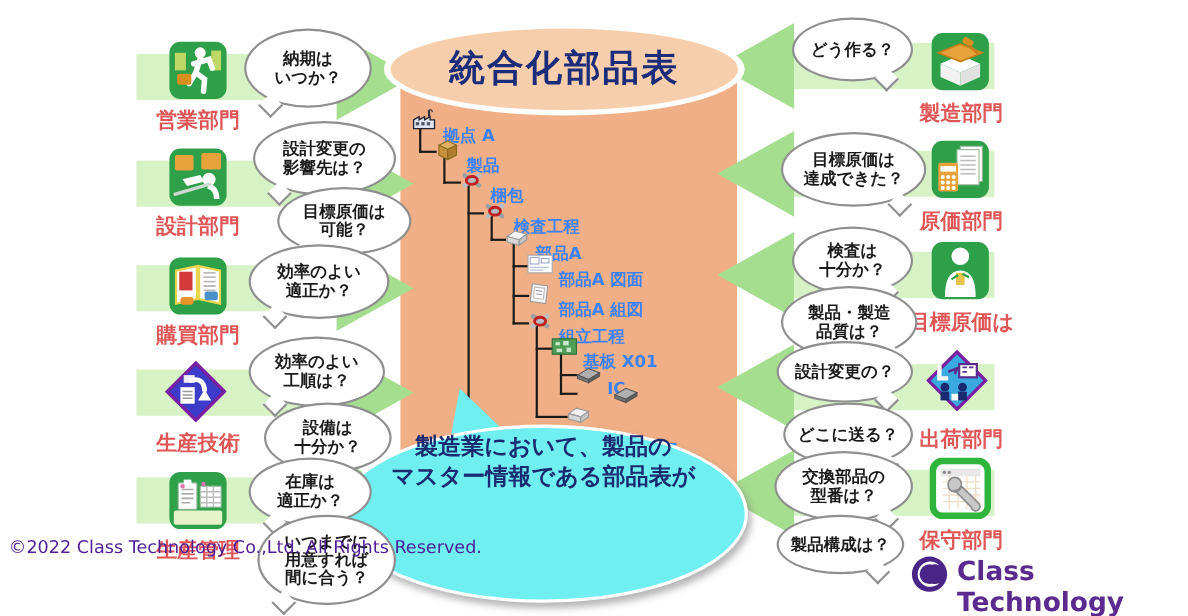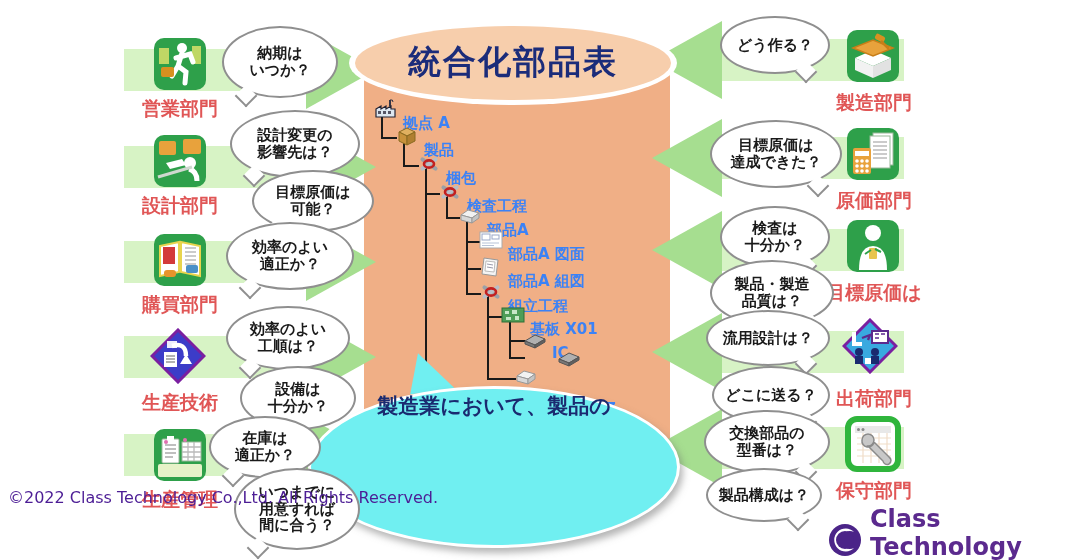--- a/index.html
+++ b/index.html
@@ -38,21 +38,21 @@
   .tl-h{height:2px;background:#1a1a1a;z-index:4;}
   
   .callout{left:308px;top:386px;width:372px;height:162px;background:#70EFF1;border:3px solid #fff;
            border-radius:50%;z-index:6;box-shadow:3px 5px 7px rgba(110,110,110,.5);
            display:flex;flex-direction:column;align-items:center;padding-top:4px;box-sizing:border-box;}
   .callout-spike{left:408px;top:352px;width:0;height:0;border-left:12px solid transparent;
            border-right:34px solid transparent;border-bottom:40px solid #70EFF1;z-index:6;transform:rotate(-6deg);}
   .co-line{font-size:21px;font-weight:800;color:#1A2A70;line-height:1.3;}
   .co-big{font-size:31px;font-weight:900;color:#D9251D;text-decoration:underline;margin-top:2px;}
   .copyright{left:8px;top:488px;font-size:16px;color:#4c1d95;z-index:7;}
-  .logo{left:828px;top:505px;display:flex;align-items:flex-end;gap:8px;z-index:7;}
+  .logo{left:828px;top:505px;display:flex;align-items:flex-start;gap:8px;z-index:7;}
   .logo-text{font-size:24px;font-weight:800;color:#5B2A8E;}
 </style>
 </head>
 <body>
 
 <div id="canvas">
 
   <div class="abs cyl-body"></div>
   <div class="abs cyl-top-outer"></div>
   <div class="abs cyl-top"></div>
@@ -276,21 +276,21 @@
       <rect x="6" y="37" width="44" height="13" rx="2" fill="#E6F2C8"></rect>
       <rect x="10" y="12" width="17" height="24" rx="1" fill="#fff" stroke="#9ab89a"></rect>
             <rect x="15" y="9" width="7" height="5" fill="#fff"></rect>
       <path d="M13 18 h11 M13 22 h11 M13 26 h11 M13 30 h8" stroke="#aaa" stroke-width="1.5"></path>
             <circle cx="14" cy="15" r="2" fill="#E070B0"></circle>
       <rect x="30" y="15" width="19" height="19" fill="#fff" stroke="#9ab89a"></rect>
       <path d="M30 20 h19 M30 25 h19 M30 30 h19 M36 15 v19 M42 15 v19" stroke="#bbb" stroke-width="1.3"></path>
             <circle cx="33" cy="13" r="2" fill="#E070B0"></circle>
           </svg></div>
         <div class="abs dept-label" style="left: 118px; top: 487px;">生産管理</div>
-        <div class="abs bub tail-bl" style="left: 209px; top: 416px; width: 108px; height: 58px;">在庫は
+        <div class="abs bub tail-bl" style="left: 226px; top: 416px; width: 108px; height: 58px;">在庫は
 適正か？</div>
         <div class="abs bub tail-bl" style="left: 234px; top: 468px; width: 122px; height: 78px;">いつまでに
 用意すれば
 間に合う？</div>
       </div>
       <div class="abs">
         <div class="abs dept-icon" style="left: 845px; top: 28px;"><svg width="56" height="56" viewBox="0 0 56 56">
             <rect x="2" y="2" width="52" height="52" rx="10" fill="#2EA04A"></rect>
       <polygon points="10,30 28,38 46,30 28,22" fill="#fff"></polygon>
             <polygon points="10,30 10,42 28,50 28,38" fill="#f2f2f2"></polygon>
@@ -347,21 +347,21 @@
       <path d="M33 16 h4 M39 16 h4 M33 20 h4" stroke="#5B2A8E" stroke-width="1.6"></path>
       <path d="M12 14 v12 h8" stroke="#fff" stroke-width="4" fill="none"></path>
       <path d="M20 20 l8 -3 l-2 5" fill="none" stroke="#5B2A8E" stroke-width="2.4"></path>
       <circle cx="17" cy="34" r="4" fill="#1A2A70"></circle>
             <circle cx="33" cy="34" r="4" fill="#1A2A70"></circle>
       <rect x="13" y="38" width="8" height="8" fill="#1A2A70"></rect>
             <rect x="29" y="38" width="8" height="8" fill="#1A2A70"></rect>
       <rect x="23" y="40" width="6" height="6" fill="#fff"></rect>
           </svg></div>
         <div class="abs dept-label" style="left: 812px; top: 386px;">出荷部門</div>
-        <div class="abs bub tail-br" style="left: 706px; top: 310px; width: 120px; height: 52px;">流用設計は？</div>
+        <div class="abs bub tail-br" style="left: 706px; top: 310px; width: 120px; height: 52px;">設計変更の？</div>
         <div class="abs bub tail-br" style="left: 712px; top: 366px; width: 114px; height: 54px;">どこに送る？</div>
       </div>
       <div class="abs">
         <div class="abs dept-icon" style="left: 845px; top: 416px;"><svg width="56" height="56" viewBox="0 0 56 56">
       <rect x="3" y="3" width="50" height="50" rx="9" fill="#fff" stroke="#2FB53C" stroke-width="6"></rect>
       <rect x="10" y="10" width="36" height="7" fill="#e8e8e8"></rect>
             <circle cx="13.5" cy="13.5" r="1.5" fill="#888"></circle>
             <circle cx="18" cy="13.5" r="1.5" fill="#888"></circle>
       <path d="M12 22 h34 M12 28 h34 M12 34 h34 M12 40 h34 M18 17 v30 M26 17 v30 M34 17 v30 M42 17 v30" stroke="#f0ddc8" stroke-width="1.2"></path>
       <path d="M17 24 a6 6 0 1 1 6 6 L38 45 a4 4 0 1 0 6 -4 L29 26 a6 6 0 0 1 -12 -2 Z" fill="#c8c8c8" stroke="#8a8a8a" stroke-width="1.5"></path>
@@ -369,20 +369,21 @@
         <div class="abs dept-label" style="left: 812px; top: 478px;">保守部門</div>
         <div class="abs bub tail-br" style="left: 704px; top: 410px; width: 122px; height: 60px;">交換部品の
 型番は？</div>
         <div class="abs bub tail-br" style="left: 706px; top: 468px; width: 112px; height: 50px;">製品構成は？</div>
       </div>
     </div>
 
   <div class="abs callout-spike"></div>
   <div class="abs callout">
     <div class="co-line">製造業において、製品の</div>
+    <div class="co-line">マスター情報である部品表が</div>
   </div>
 
   <div class="abs copyright">©2022 Class Technology Co.,Ltd. All Rights Reserved.</div>
   <div class="abs logo">
     <span>
       <svg width="34" height="34" viewBox="0 0 34 34">
         <circle cx="17" cy="17" r="16" fill="#4B2488"></circle>
         <path d="M26 9 A11.5 11.5 0 1 0 26 25 A9 9 0 1 1 26 9 Z" fill="#fff"></path>
         <circle cx="17" cy="17" r="9" fill="#4B2488"></circle>
       </svg>

